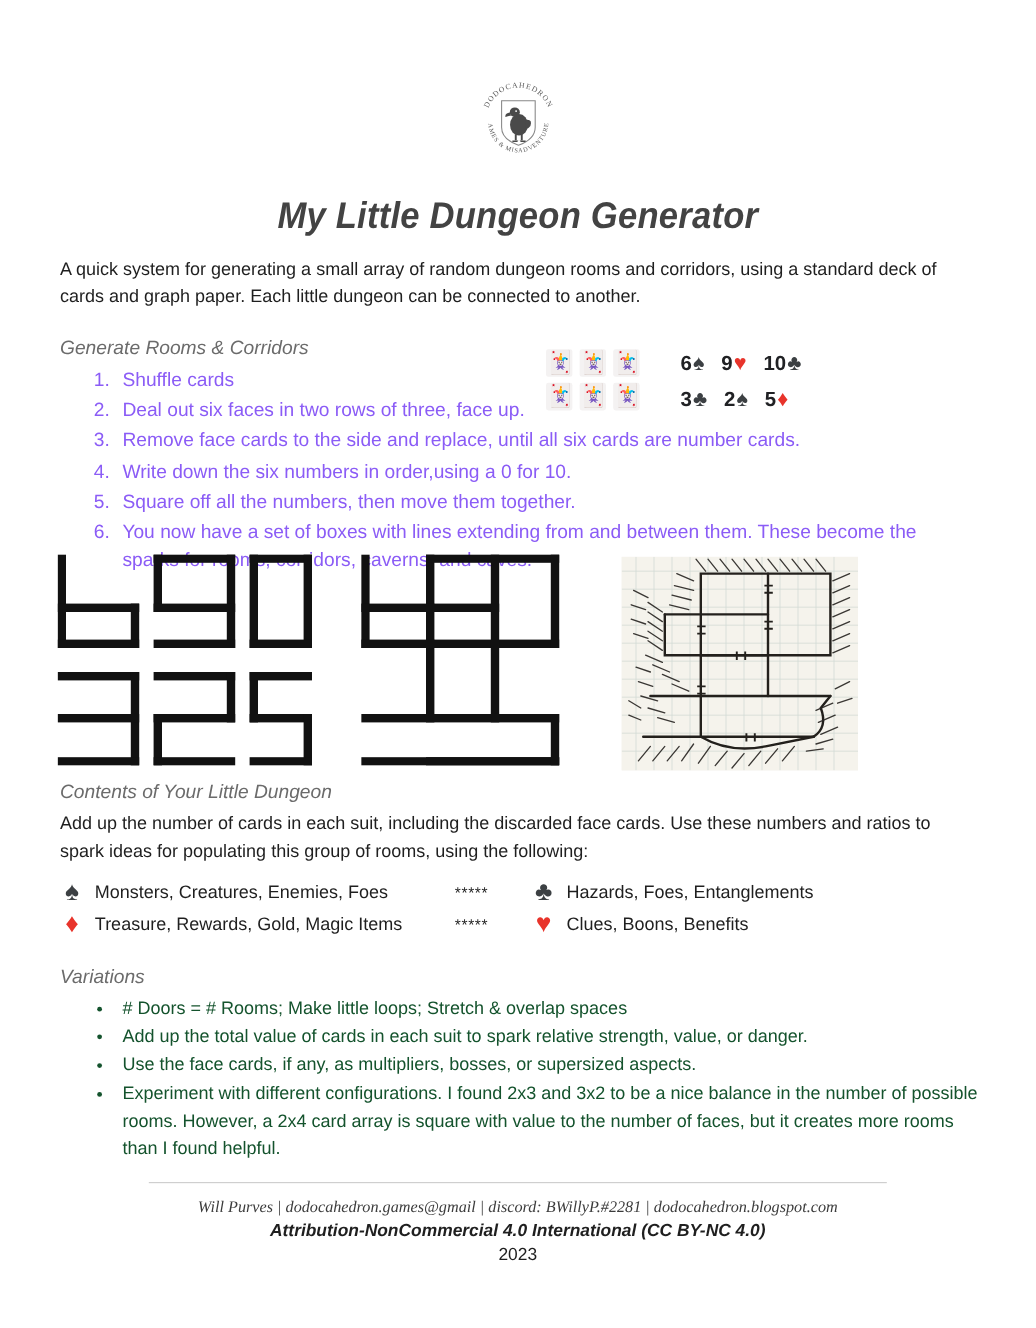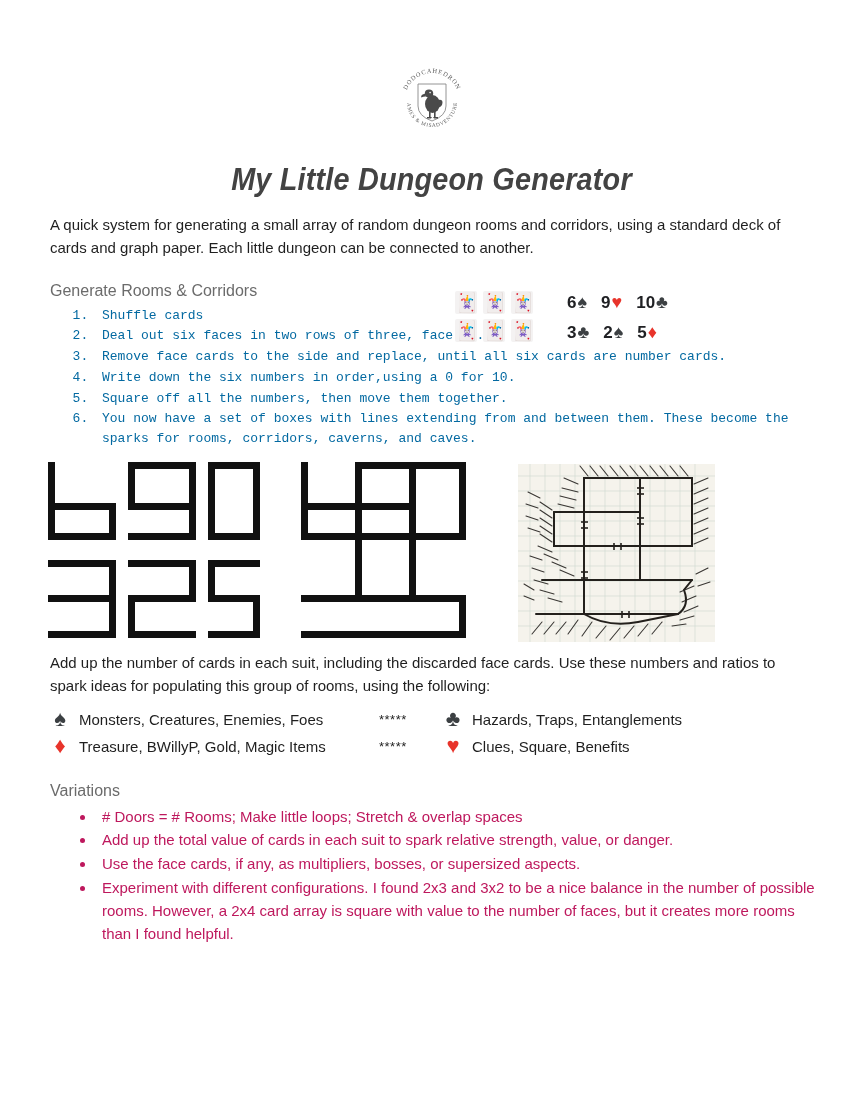--- a/index.html
+++ b/index.html
@@ -66,41 +66,41 @@
     font-size: 15px;
     line-height: 1.52;
     color: #1f1f1f;
     margin: 0 0 0 0;
   }
   .section-head {
     font-size: 16px;
     color: #6b6b6b;
     margin: 22px 0 6px 0;
     font-weight: normal;
+    font-style: italic;
   }
 
   ol.steps {
     margin: 6px 0 0 0;
     padding-left: 46px;
-    font-size: 13px;
+    font-size: 16px;
     line-height: 1.52;
-    color: #0369a1;
-    font-family: Liberation Mono, monospace;
+    color: #8b5cf6;
   }
   ol.steps li {
     margin: 0 0 1px 0;
     padding-left: 6px;
   }
 
   ul.variations {
     margin: 6px 0 0 0;
     padding-left: 46px;
     font-size: 15px;
     line-height: 1.52;
-    color: #be185d;
+    color: #14532d;
   }
   ul.variations li {
     margin: 0 0 1px 0;
     padding-left: 6px;
   }
 
   
   .deal-area {
     position: absolute;
     left: 455px;
@@ -521,50 +521,57 @@
             <line x1="162" y1="156" x2="176" y2="152"></line>
           <line x1="154" y1="162" x2="168" y2="160"></line>
           <line x1="178" y1="110" x2="190" y2="104"></line>
             <line x1="180" y1="122" x2="192" y2="118"></line>
         </g>
       </svg>
     </div>
   </div>
 
   <div class="content" style="top:652px;">
+    <h2 class="section-head" style="margin-top:0;">Contents of Your Little Dungeon</h2>
     <p class="intro">Add up the number of cards in each suit, including the discarded face cards. Use these numbers and ratios to spark ideas for populating this group of rooms, using the following:</p>
 
     <div class="legend">
       <div class="legend-row">
         <div class="legend-cell col1">
           <span class="legend-suit suit-black">♠</span>
           <span>Monsters, Creatures, Enemies, Foes</span>
         </div>
         <div class="legend-sep">*****</div>
         <div class="legend-cell col2">
           <span class="legend-suit suit-black">♣</span>
-          <span>Hazards, Traps, Entanglements</span>
+          <span>Hazards, Foes, Entanglements</span>
         </div>
       </div>
       <div class="legend-row">
         <div class="legend-cell col1">
           <span class="legend-suit suit-red">♦</span>
-          <span>Treasure, BWillyP, Gold, Magic Items</span>
+          <span>Treasure, Rewards, Gold, Magic Items</span>
         </div>
         <div class="legend-sep">*****</div>
         <div class="legend-cell col2">
           <span class="legend-suit suit-red">♥</span>
-          <span>Clues, Square, Benefits</span>
+          <span>Clues, Boons, Benefits</span>
         </div>
       </div>
     </div>
 
     <h2 class="section-head">Variations</h2>
     <ul class="variations">
       <li># Doors = # Rooms; Make little loops; Stretch &amp; overlap spaces</li>
       <li>Add up the total value of cards in each suit to spark relative strength, value, or danger.</li>
       <li>Use the face cards, if any, as multipliers, bosses, or supersized aspects.</li>
       <li>Experiment with different configurations. I found 2x3 and 3x2 to be a nice balance in the number of possible rooms. However, a 2x4 card array is square with value to the number of faces, but it creates more rooms than I found helpful.</li>
     </ul>
   </div>
 
+  <div class="footer">
+    <hr class="footer-rule">
+    <div class="footer-line1">Will Purves | dodocahedron.games@gmail | discord: BWillyP.#2281 | dodocahedron.blogspot.com</div>
+    <div class="footer-line2">Attribution-NonCommercial 4.0 International (CC BY-NC 4.0)</div>
+    <div class="footer-line3">2023</div>
+  </div>
 
 </div>
 
 </body></html>

